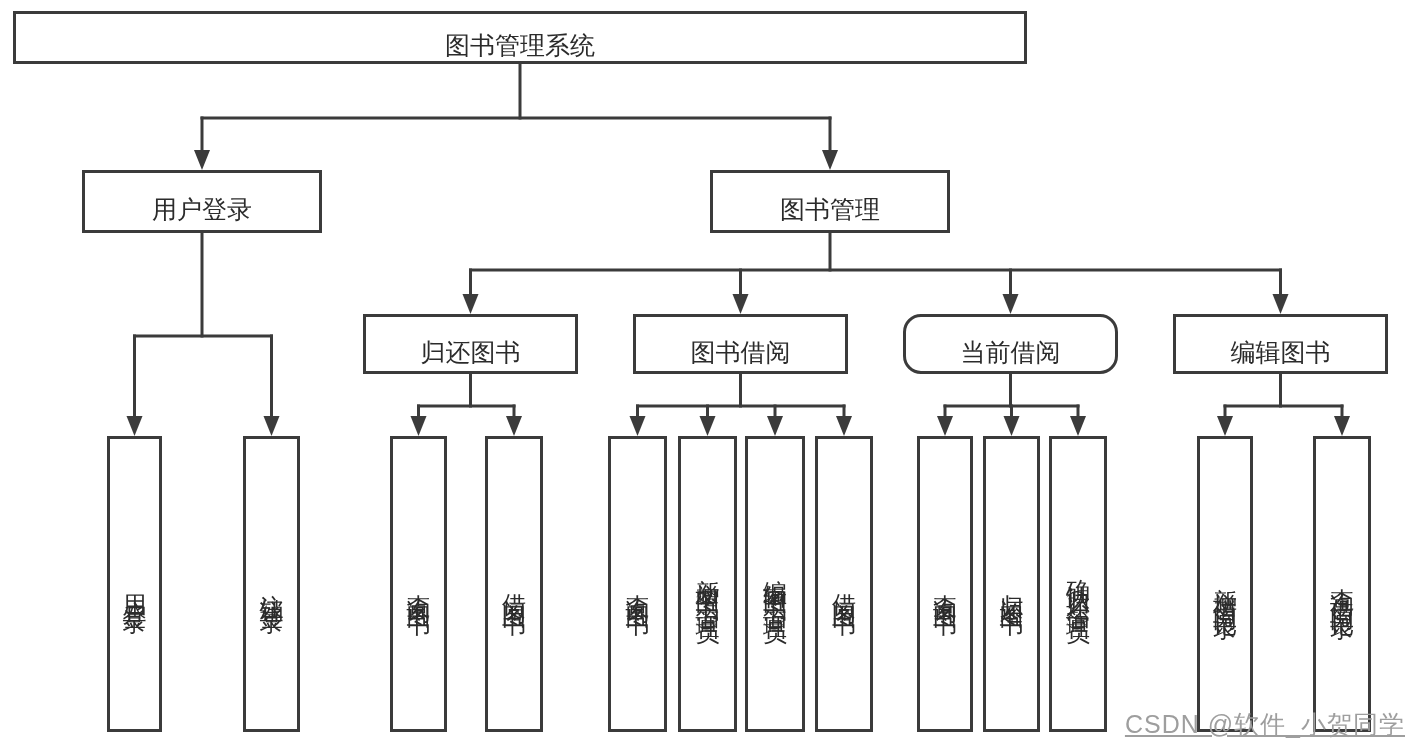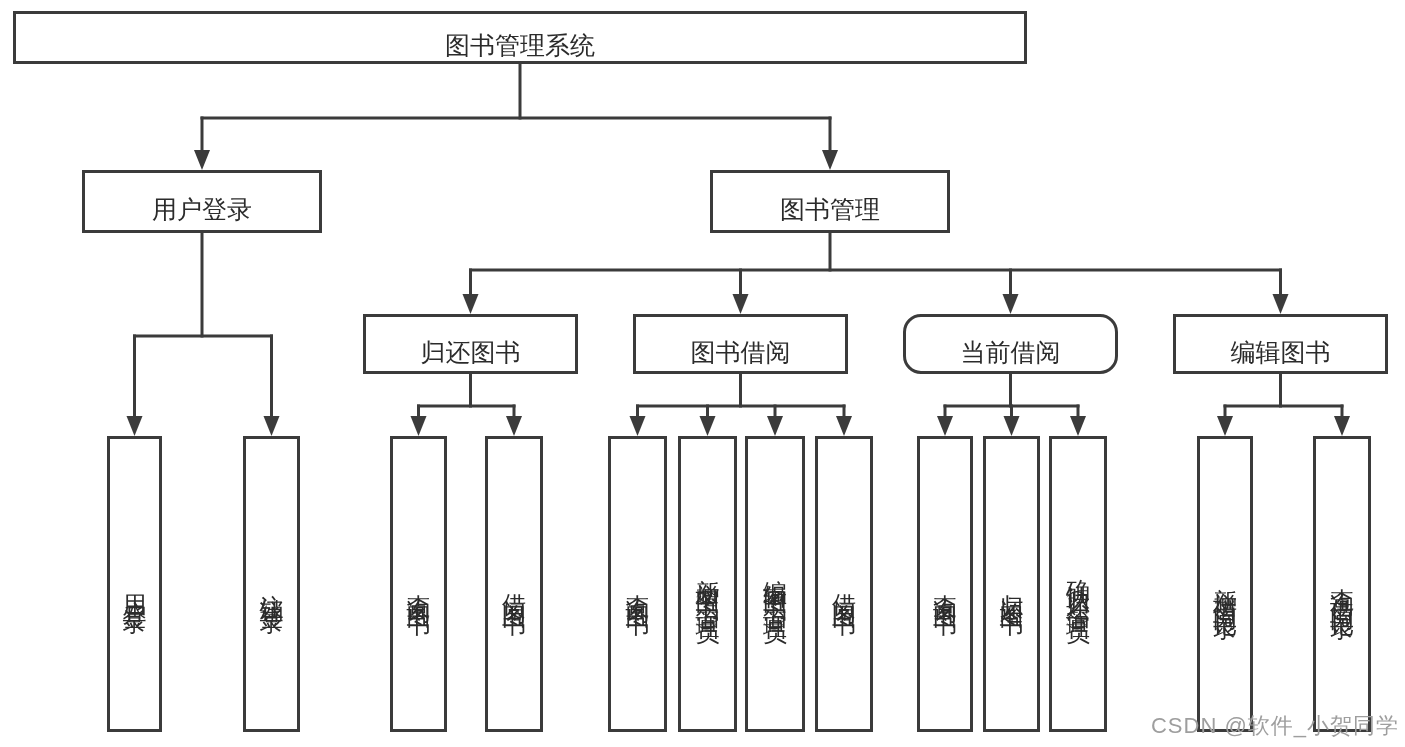--- a/index.html
+++ b/index.html
@@ -21,24 +21,24 @@
     color: var(--text, #2b2b2b);
     z-index: 1;
   }
   .h-label { font-size: 25px; line-height: 1; white-space: nowrap; margin-top: 16px; }
   .v-label {
     writing-mode: vertical-rl; text-orientation: mixed;
     font-size: 24px; letter-spacing: 6px; line-height: 1;
     padding-top: 6px; 
   }
   .watermark {
-    position: absolute; right: 6px; bottom: 6px;
-    font-size: 22px; letter-spacing: 1px;
+    position: absolute; right: 0; bottom: 6px;
+    font-size: 25px; letter-spacing: 1px;
     color: var(--wm, #9e9e9e);
-    z-index: 2; white-space: nowrap;
+    z-index: 2; white-space: nowrap; text-decoration: underline;
   }
 </style>
 </head>
 <body>
 
 <div class="stage">
 
   <svg class="connectors" width="1405" height="747" viewBox="0 0 1405 747">
 
     <g>

